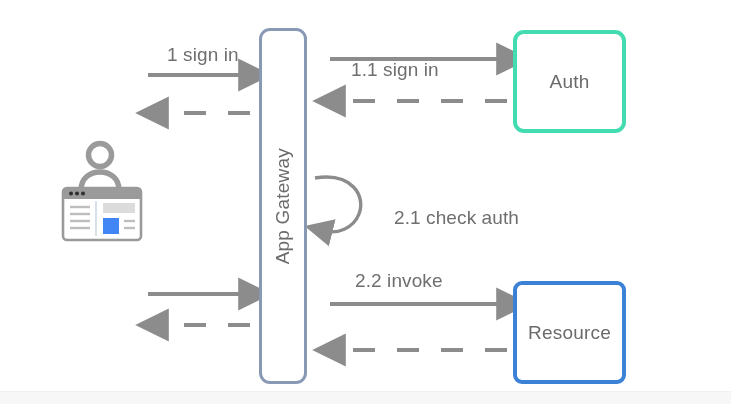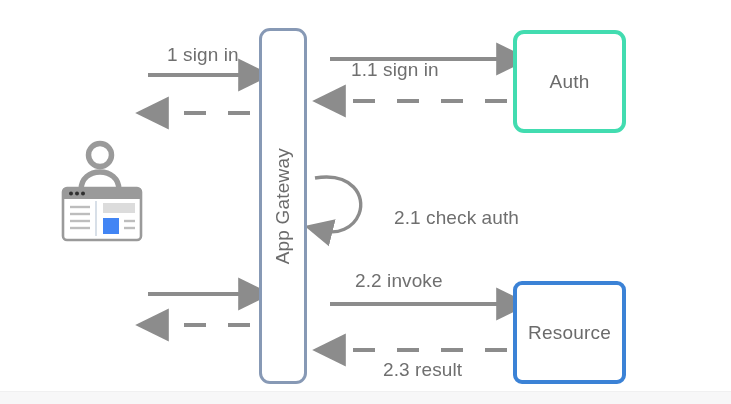--- a/index.html
+++ b/index.html
@@ -188,17 +188,16 @@
   </div>
 
   <div class="node" id="node-resource">
     <span>Resource</span>
   </div>
 
   <div class="edge-label" id="lbl-1-sign-in">1 sign in</div>
   <div class="edge-label" id="lbl-1-1-sign-in">1.1 sign in</div>
   <div class="edge-label" id="lbl-2-1-check">2.1 check auth</div>
   <div class="edge-label" id="lbl-2-2-invoke">2.2 invoke</div>
-  <div class="edge-label" id="lbl-2-3-result">2.3 result</div>
 
   <div id="footer-band"></div>
 
 </div>
 
 </body></html>

